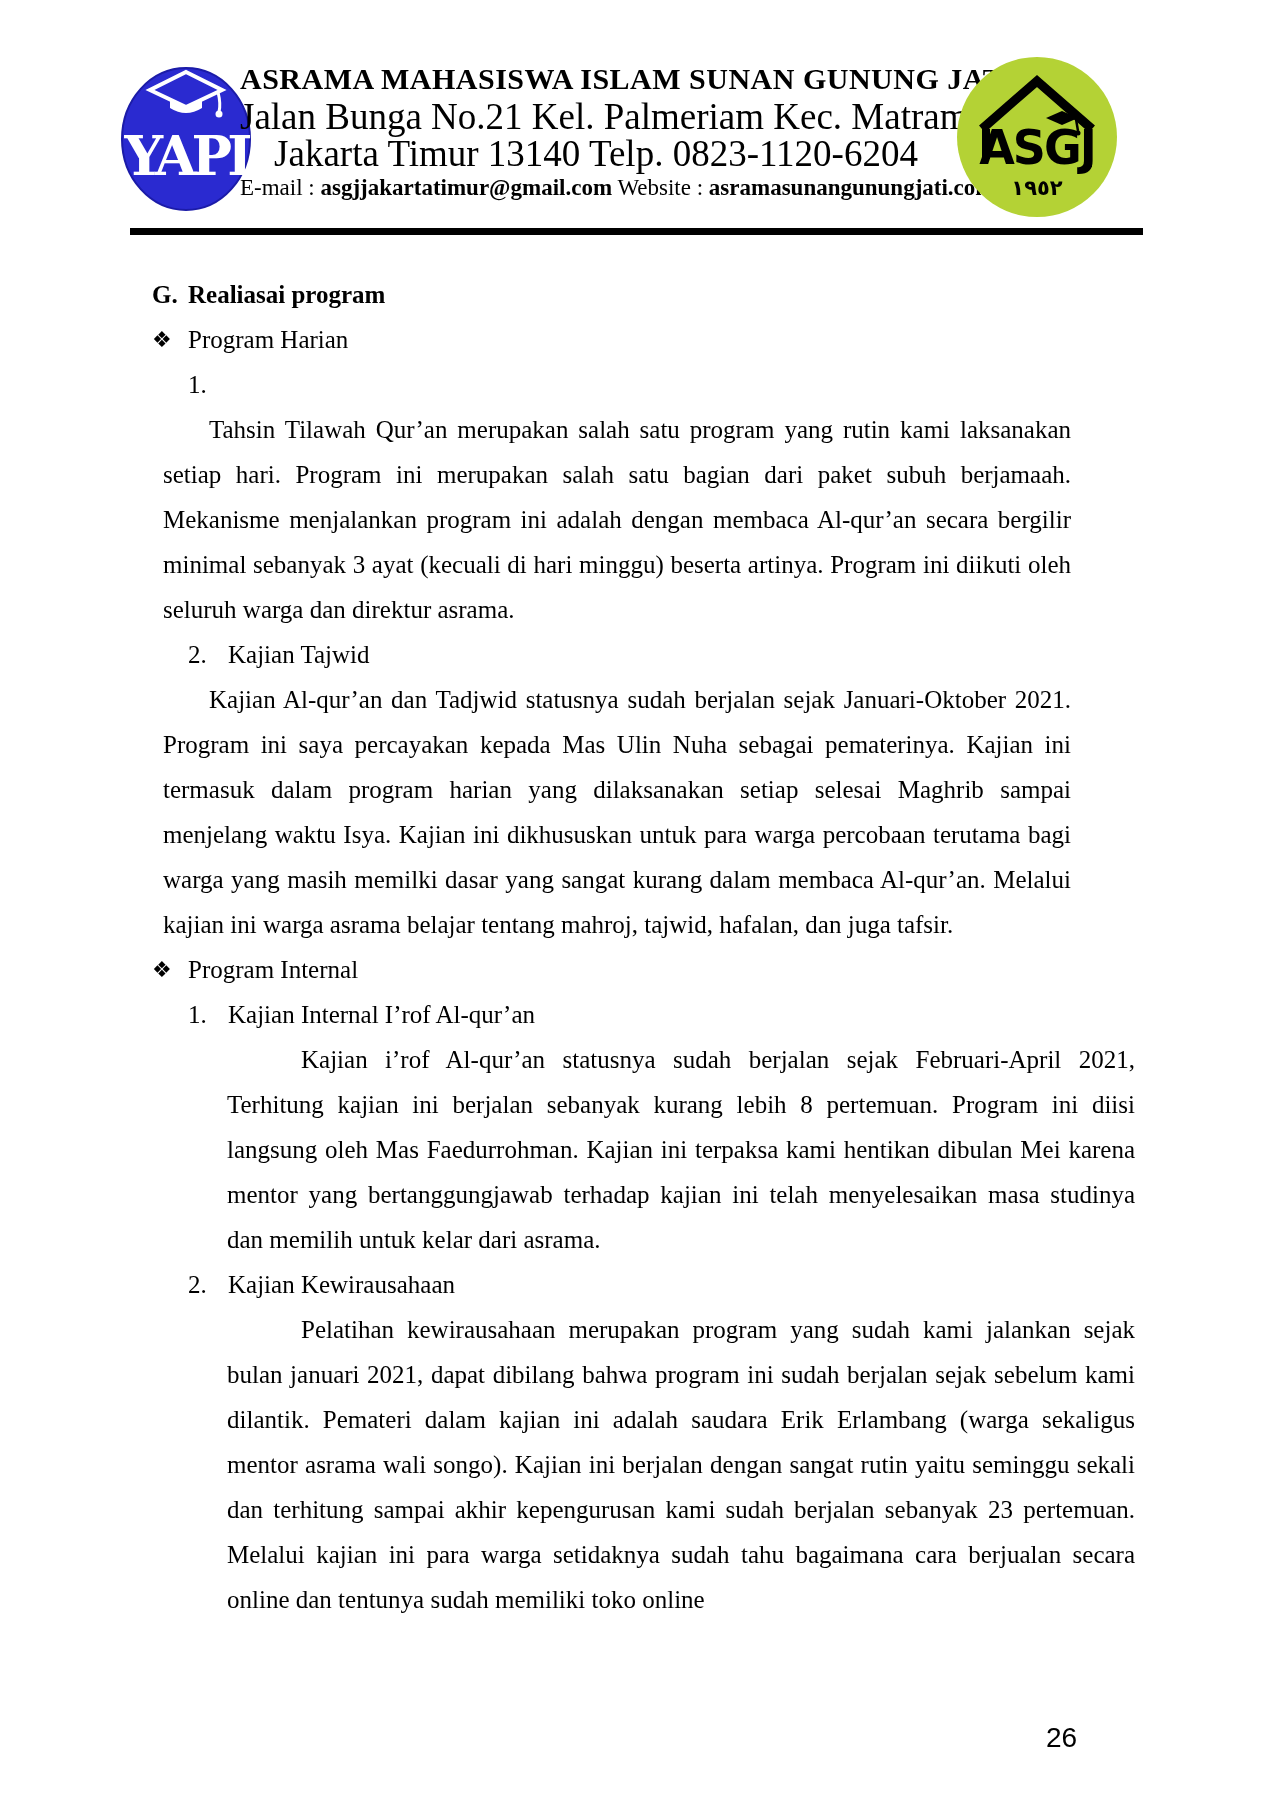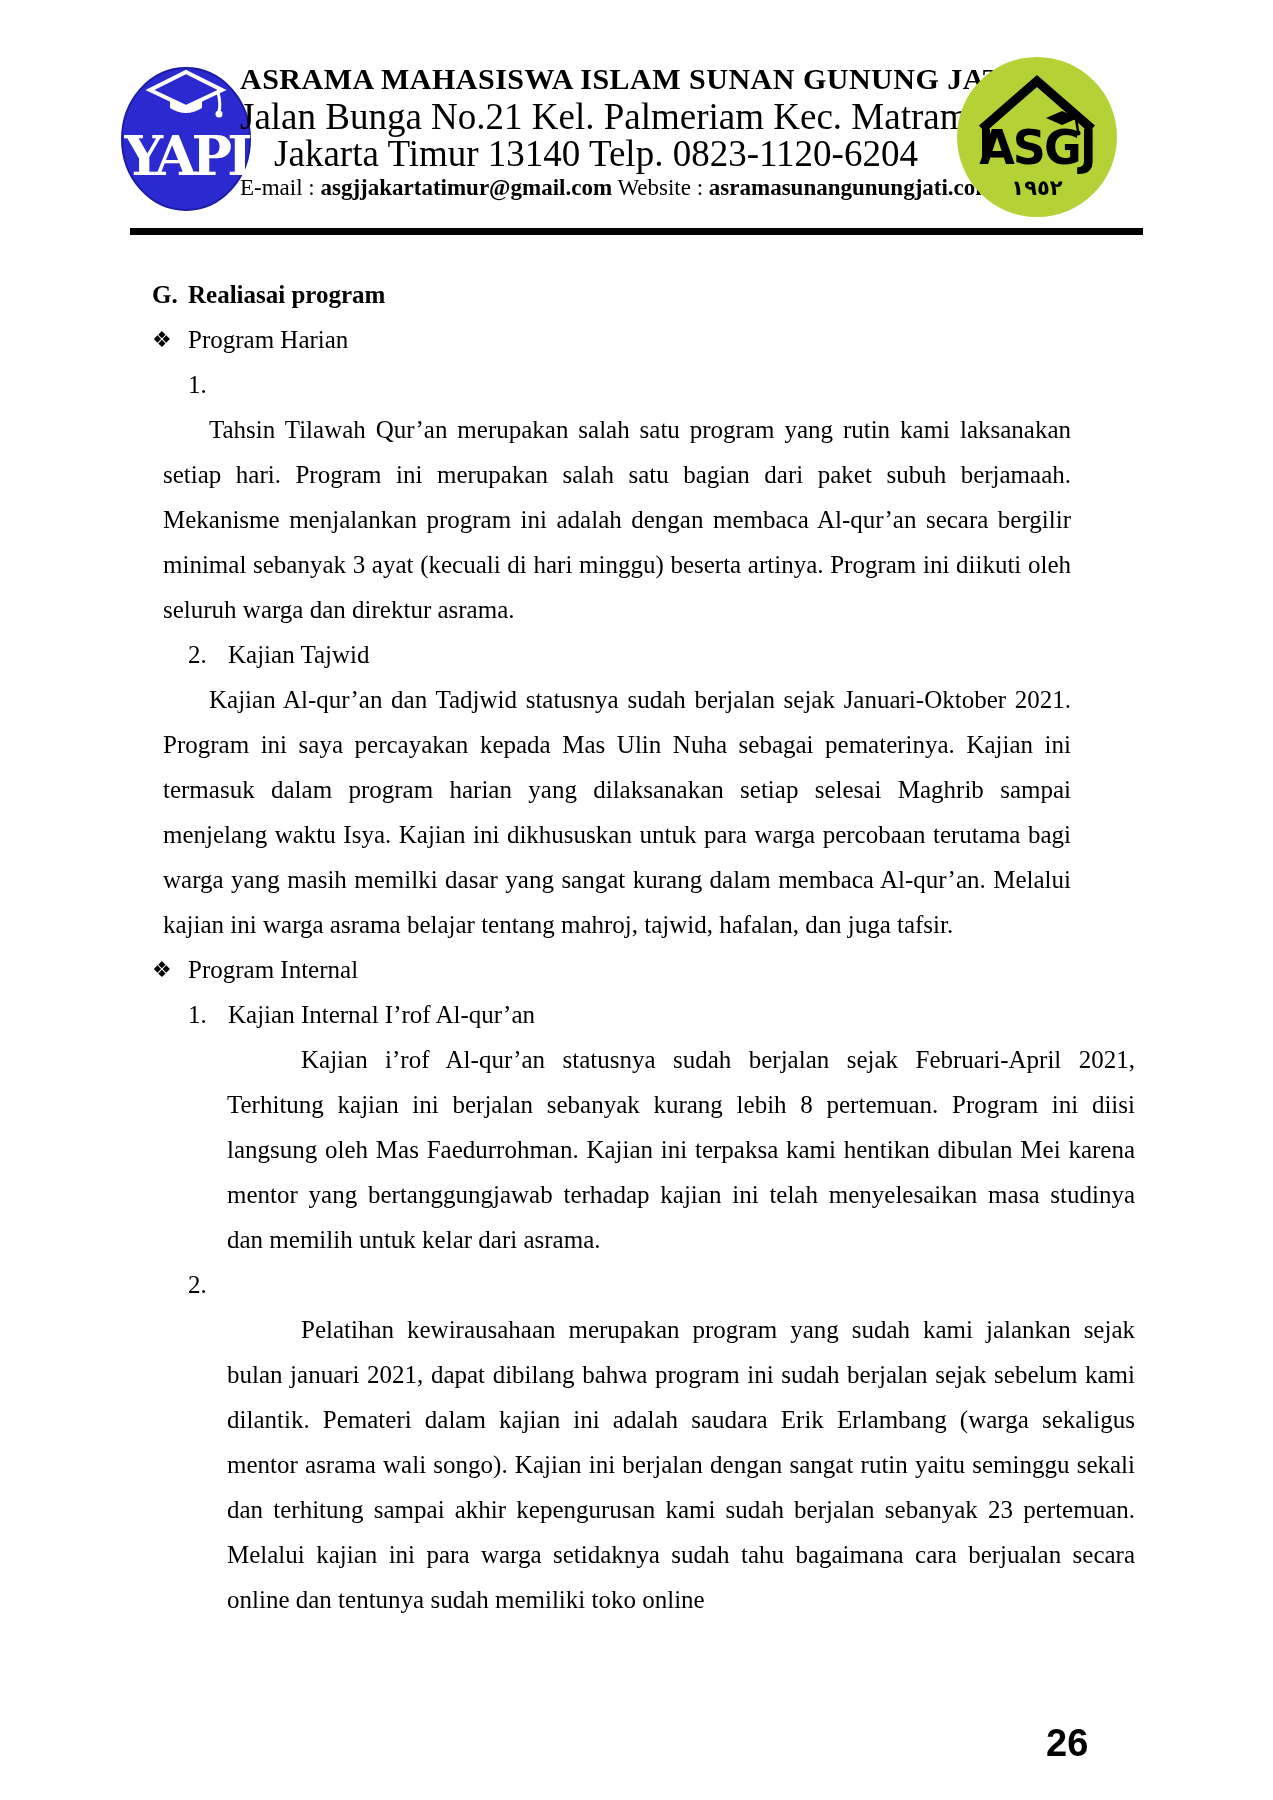--- a/index.html
+++ b/index.html
@@ -46,22 +46,21 @@
     margin:0 0 0 75px;
     width:908px;
     text-align:justify;
   }
   .para.ind-sm{text-indent:46px;margin-left:11px;}
   .para.ind-lg{text-indent:74px;}
   
   .page-number{
     position:absolute;left:1046px;top:1722px;
     font-family:"Liberation Sans", sans-serif;
-    font-size:38px;
-    font-weight:bold;
+    font-size:28px;
   }
   svg text{user-select:none;}
 </style>
 </head>
 <body>
 
 <div class="page">
 
   <header class="letterhead">
 
@@ -126,20 +125,21 @@
     </div>
 
     <div class="num-item">
       <span class="num-label">1.</span>
       <span>Kajian Internal I’rof Al-qur’an</span>
     </div>
     <p class="para ind-lg">Kajian i’rof Al-qur’an statusnya sudah berjalan sejak Februari-April 2021, Terhitung kajian ini berjalan sebanyak kurang lebih 8 pertemuan. Program ini diisi langsung oleh Mas Faedurrohman. Kajian ini terpaksa kami hentikan dibulan Mei karena mentor yang bertanggungjawab terhadap kajian ini telah menyelesaikan masa studinya dan memilih untuk kelar dari asrama.</p>
 
     <div class="num-item">
       <span class="num-label">2.</span>
+      <span>Kajian Kewirausahaan</span>
     </div>
     <p class="para ind-lg">Pelatihan kewirausahaan merupakan program yang sudah kami jalankan sejak bulan januari 2021, dapat dibilang bahwa program ini sudah berjalan sejak sebelum kami dilantik. Pemateri dalam kajian ini adalah saudara Erik Erlambang (warga sekaligus mentor asrama wali songo). Kajian ini berjalan dengan sangat rutin yaitu seminggu sekali dan terhitung sampai akhir kepengurusan kami sudah berjalan sebanyak 23 pertemuan. Melalui kajian ini para warga setidaknya sudah tahu bagaimana cara berjualan secara online dan tentunya sudah memiliki toko online</p>
 
   </main>
 
   <div class="page-number">26</div>
 
 </div>
 
 </body></html>

